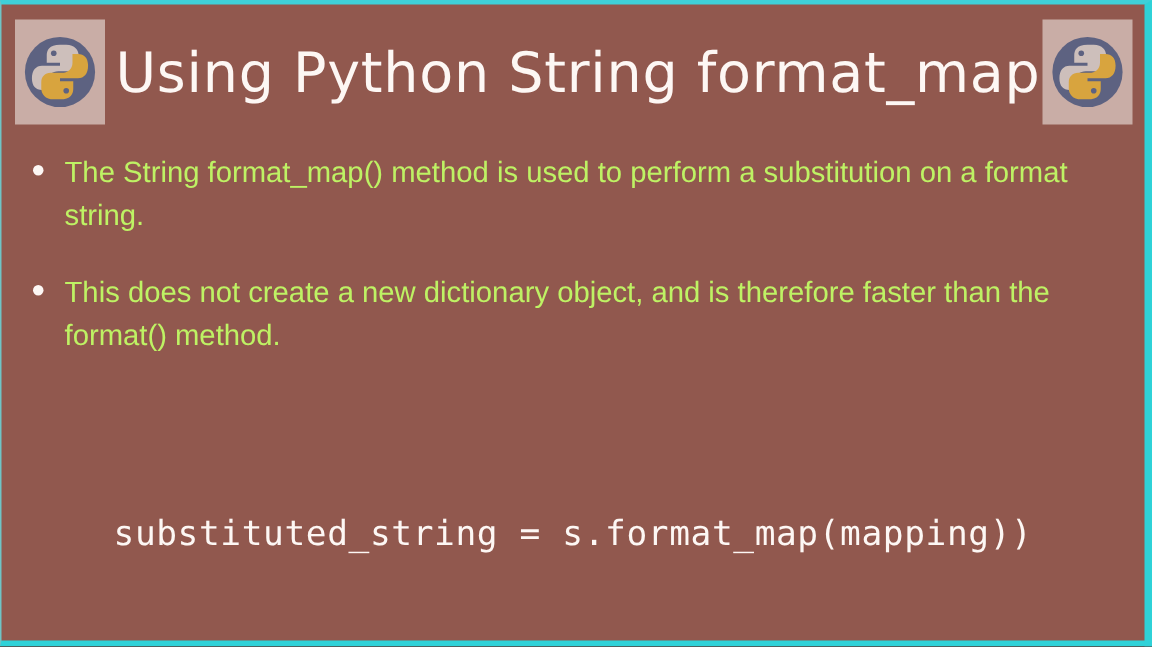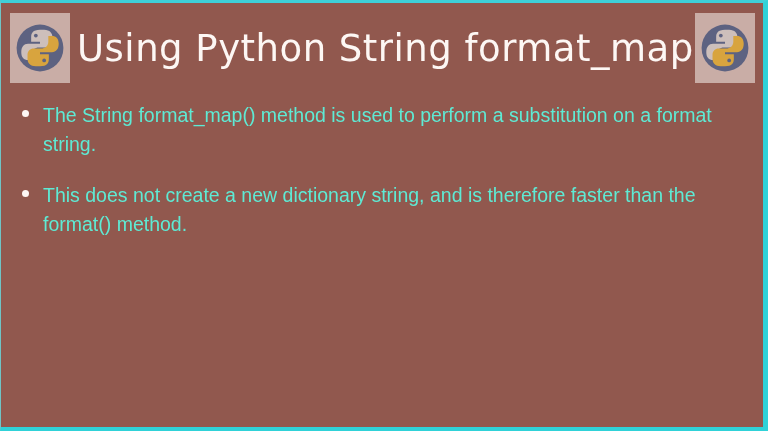--- a/index.html
+++ b/index.html
@@ -87,21 +87,21 @@
     flex: 0 0 auto;
     width: 7px;
     height: 7px;
     border-radius: 50%;
     background: #fdf7f4;
     margin: 9px 14px 0 7px;
   }
 
   .bullet-text {
     flex: 1 1 auto;
-    color: #5eead4;
+    color: #bef264;
     font-family: "Liberation Sans", sans-serif;
     font-size: 19.5px;
     line-height: 29px;
     font-weight: 400;
     max-width: 700px;
   }
 
   
   #code-line {
     position: absolute;
@@ -210,19 +210,20 @@
   <div id="bullets">
 
     <div class="bullet-item">
       <span class="bullet-marker"></span>
       <span class="bullet-text">The String format_map() method is used to perform a substitution on a format string.</span>
     </div>
 
 
     <div class="bullet-item">
       <span class="bullet-marker"></span>
-      <span class="bullet-text">This does not create a new dictionary string, and is therefore faster than the format() method.</span>
+      <span class="bullet-text">This does not create a new dictionary object, and is therefore faster than the format() method.</span>
     </div>
 
   </div>
 
+  <div id="code-line">substituted_string = s.format_map(mapping))</div>
 
 </div>
 
 </body></html>

